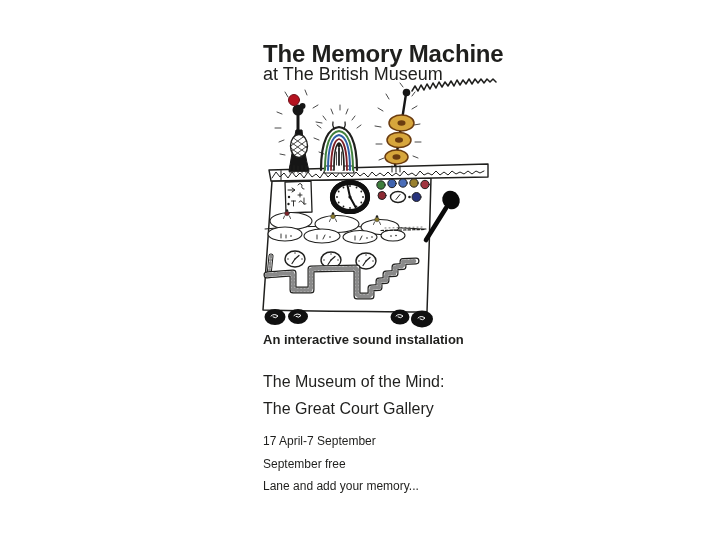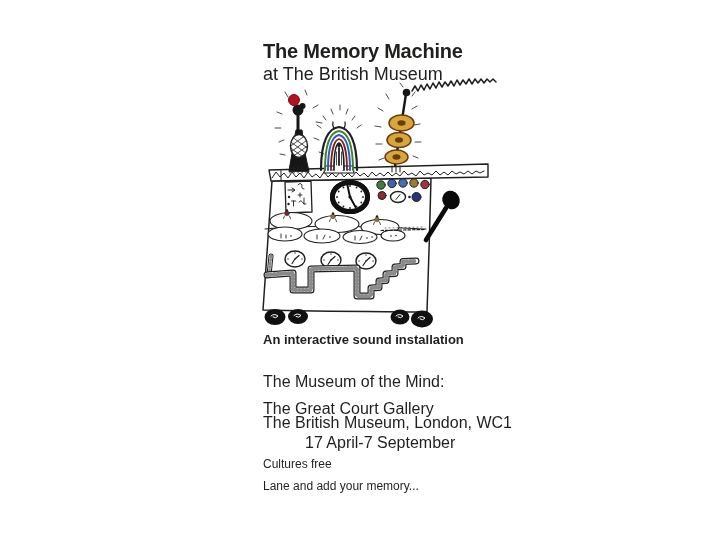--- a/index.html
+++ b/index.html
@@ -1,25 +1,25 @@
 <!DOCTYPE html>
 <html><head>
 <meta charset="utf-8">
 <style>
   html,body{margin:0;padding:0;background:#ffffff;}
   .stage{
     position:relative;width:720px;height:540px;background:#ffffff;overflow:hidden;
     font-family:"Liberation Sans", sans-serif;color:#1f1f1d;
   }
   .txt{position:absolute;left:263px;white-space:pre;}
-  .title{top:40px;font-size:20px;font-weight:700;letter-spacing:-0.2px;}
+  .title{top:40px;font-size:24px;font-weight:700;letter-spacing:-0.2px;}
   .subtitle{top:64px;font-size:18px;}
   .credit{top:332px;font-size:13px;font-weight:700;line-height:16px;text-align:center;}
   .exhibition{top:375px;font-size:16px;line-height:13.5px;}
-  .dates{top:434px;font-size:16px;margin-left:42px;}
+  .dates{top:434px;font-size:12px;}
   .admission{top:457px;font-size:12px;}
   .tagline{top:479px;font-size:12px;}
   .ill{position:absolute;left:255px;top:78px;width:250px;height:250px;}
 </style>
 </head>
 <body>
 
 <div class="stage">
 
   <div class="txt title">The Memory Machine</div>
@@ -288,19 +288,19 @@
     </g>
 
     <g>
       <line x1="171" y1="162" x2="191" y2="130" stroke="#0a0a0a" stroke-width="4.6"></line>
       <ellipse cx="196" cy="122" rx="8.5" ry="9.5" fill="#0a0a0a" transform="rotate(-32 196 122)"></ellipse>
     </g>
   </svg>
 
   <div class="txt credit"><span>An interactive sound installation</span><br></div>
 
-  <div class="txt exhibition"><span>The Museum of the Mind:</span><br><br><span>The Great Court Gallery</span><br><span>The British Museum, London, WC1</span></div>
+  <div class="txt exhibition"><span>The Museum of the Mind:</span><br><br><span>The Great Court Gallery</span><br></div>
 
   <div class="txt dates">17 April-7 September</div>
-  <div class="txt admission">Cultures free</div>
+  <div class="txt admission">September free</div>
   <div class="txt tagline">Lane and add your memory...</div>
 
 </div>
 
 </body></html>

